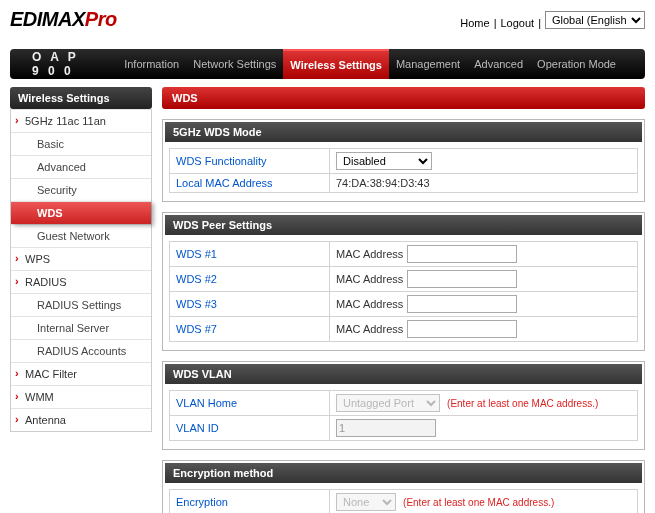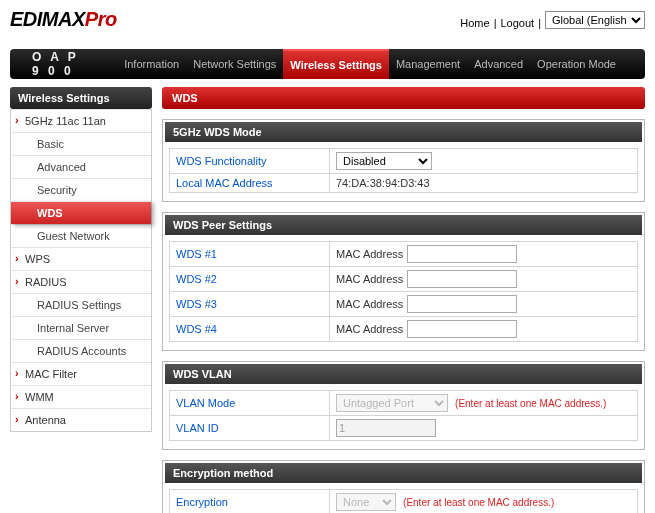--- a/index.html
+++ b/index.html
@@ -124,37 +124,37 @@
             </tr>
             <tr>
               <td class="lab">WDS #2</td>
               <td class="val"><span class="mac-lbl">MAC Address</span><input class="ctl" style="width: 110px;"></td>
             </tr>
             <tr>
               <td class="lab">WDS #3</td>
               <td class="val"><span class="mac-lbl">MAC Address</span><input class="ctl" style="width: 110px;"></td>
             </tr>
             <tr>
-              <td class="lab">WDS #4</td>
+              <td class="lab">WDS #7</td>
               <td class="val"><span class="mac-lbl">MAC Address</span><input class="ctl" style="width: 110px;"></td>
             </tr>
           </tbody>
             </table>
         </div>
       </div>
 
       <div class="section">
         <div class="sec-head">WDS VLAN</div>
         <div class="sec-body">
           <table class="grid">
             <tbody>
                 <tr>
-              <td class="lab">VLAN Mode</td>
+              <td class="lab">VLAN Home</td>
               <td class="val">
-                <select class="ctl dis" style="width:112px" disabled="">
+                <select class="ctl dis" style="width:104px" disabled="">
                   <option>Untagged Port</option>
                 </select>
                 <span class="hint">(Enter at least one MAC address.)</span>
               </td>
             </tr>
             <tr>
               <td class="lab">VLAN ID</td>
               <td class="val"><input class="ctl dis" style="width: 100px;" disabled="" value="1"></td>
             </tr>
           </tbody>

